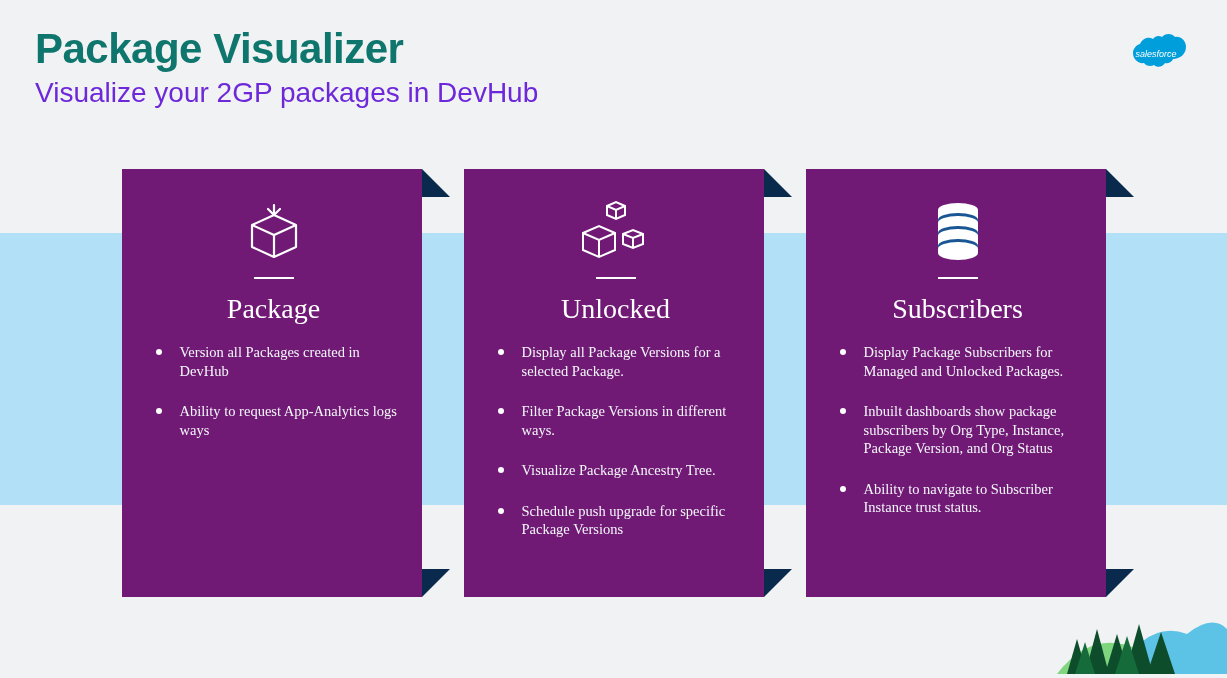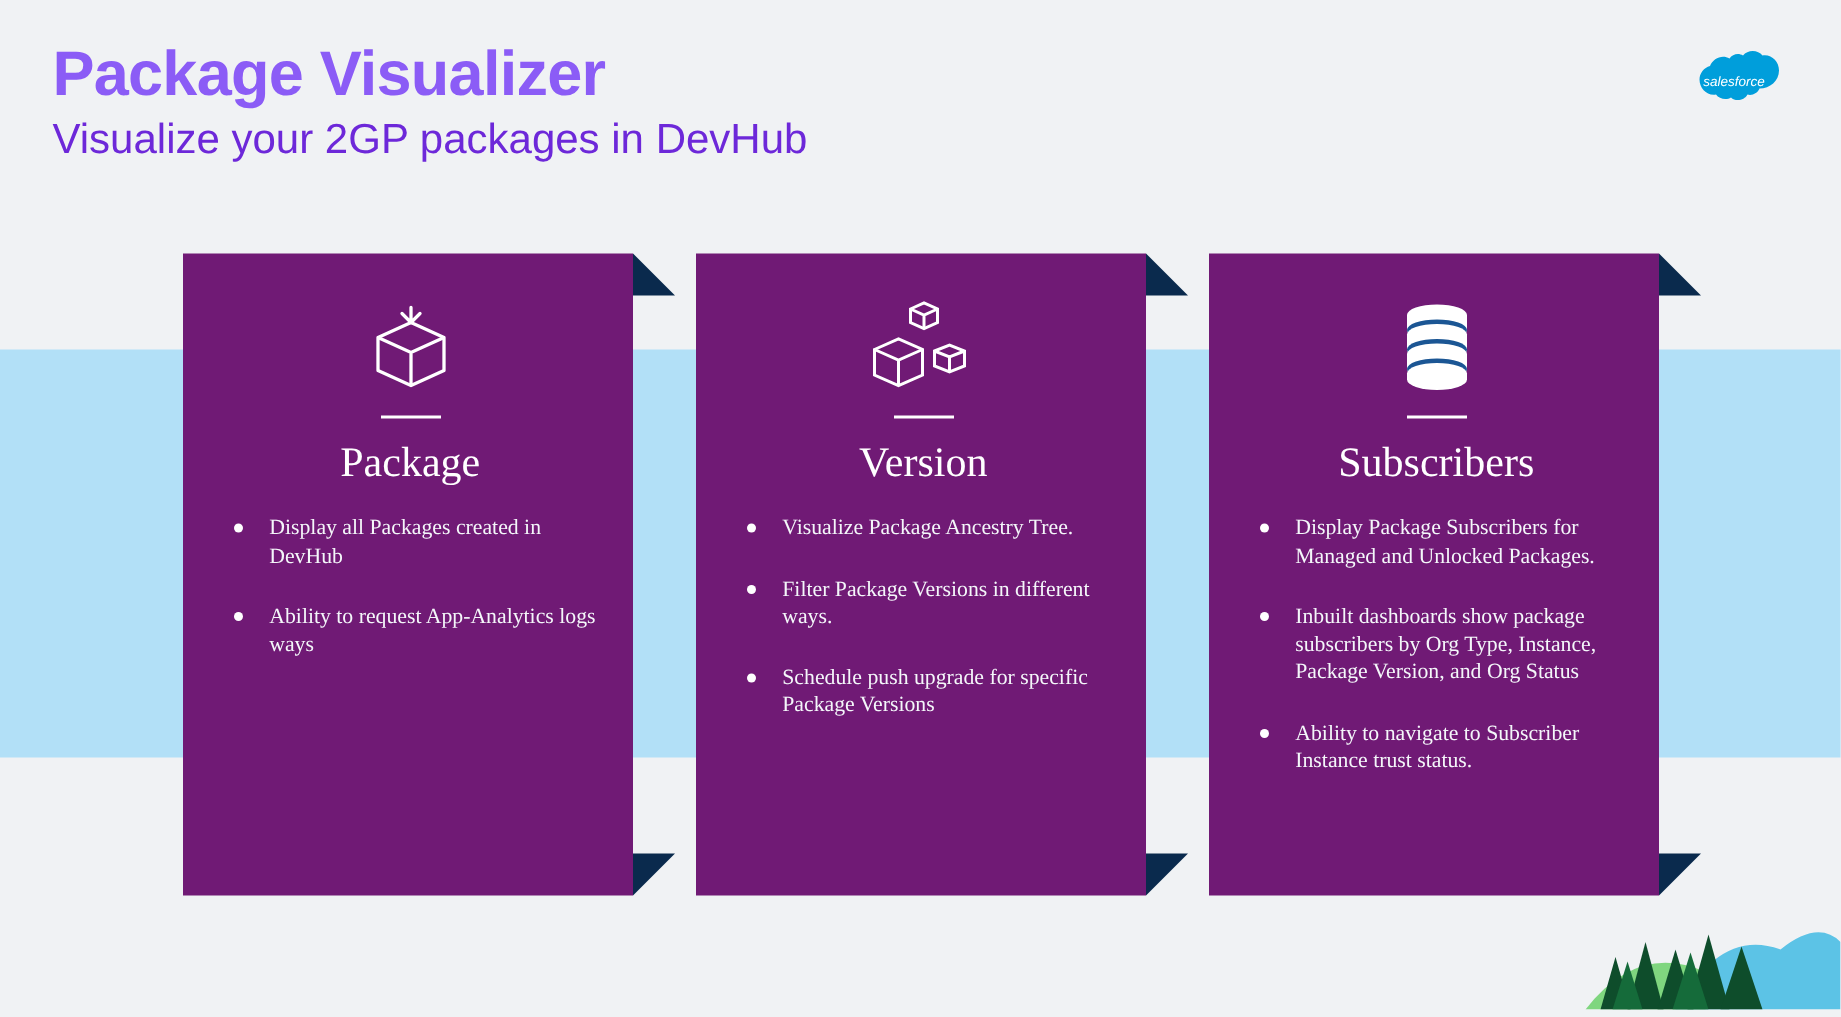--- a/index.html
+++ b/index.html
@@ -11,21 +11,21 @@
     position: relative;
     overflow: hidden;
   }
   .header {
     padding: 25px 35px 0 35px;
     position: relative;
   }
   .title {
     font-size: 42px;
     font-weight: 600;
-    color: #8b5cf6;
+    color: #0f766e;
     letter-spacing: -0.5px;
   }
   .subtitle {
     font-size: 28px;
     font-weight: 400;
     color: #6d28d9;
     margin-top: 4px;
   }
   .logo {
     position: absolute;
@@ -155,21 +155,21 @@
       <div class="icon-area">
         <svg width="64" height="64" viewBox="0 0 64 64" fill="none" stroke="#fff" stroke-width="2.2">
           <path d="M32 6 l0 10 M26 10 l6 6 l6 -6" stroke-linecap="round" stroke-linejoin="round"></path>
           <path d="M10 26 L32 16 L54 26 L54 48 L32 58 L10 48 Z" stroke-linejoin="round"></path>
           <path d="M10 26 L32 36 L54 26 M32 36 L32 58"></path>
         </svg>
       </div>
       <div class="divider"></div>
       <div class="card-title">Package</div>
       <ul>
-        <li>Display all Packages created in DevHub</li>
+        <li>Version all Packages created in DevHub</li>
         <li>Ability to request App-Analytics logs ways</li>
       </ul>
     </div>
   </div>
 
   <div class="card-wrap">
     <div class="notch-top"></div>
     <div class="notch-bot"></div>
     <div class="card">
       <div class="icon-area">
@@ -185,24 +185,25 @@
               <path d="M-16 7 L0 14 L16 7 M0 14 L0 31"></path>
           </g>
 
           <g transform="translate(56,32)">
             <path d="M-10 4 L0 0 L10 4 L10 14 L0 18 L-10 14 Z"></path>
               <path d="M-10 4 L0 8 L10 4 M0 8 L0 18"></path>
           </g>
         </svg>
       </div>
       <div class="divider"></div>
-      <div class="card-title">Version</div>
+      <div class="card-title">Unlocked</div>
       <ul>
+        <li>Display all Package Versions for a selected Package.</li>
+        <li>Filter Package Versions in different ways.</li>
         <li>Visualize Package Ancestry Tree.</li>
-        <li>Filter Package Versions in different ways.</li>
         <li>Schedule push upgrade for specific Package Versions</li>
       </ul>
     </div>
   </div>
 
   <div class="card-wrap">
     <div class="notch-top"></div>
     <div class="notch-bot"></div>
     <div class="card">
       <div class="icon-area">

